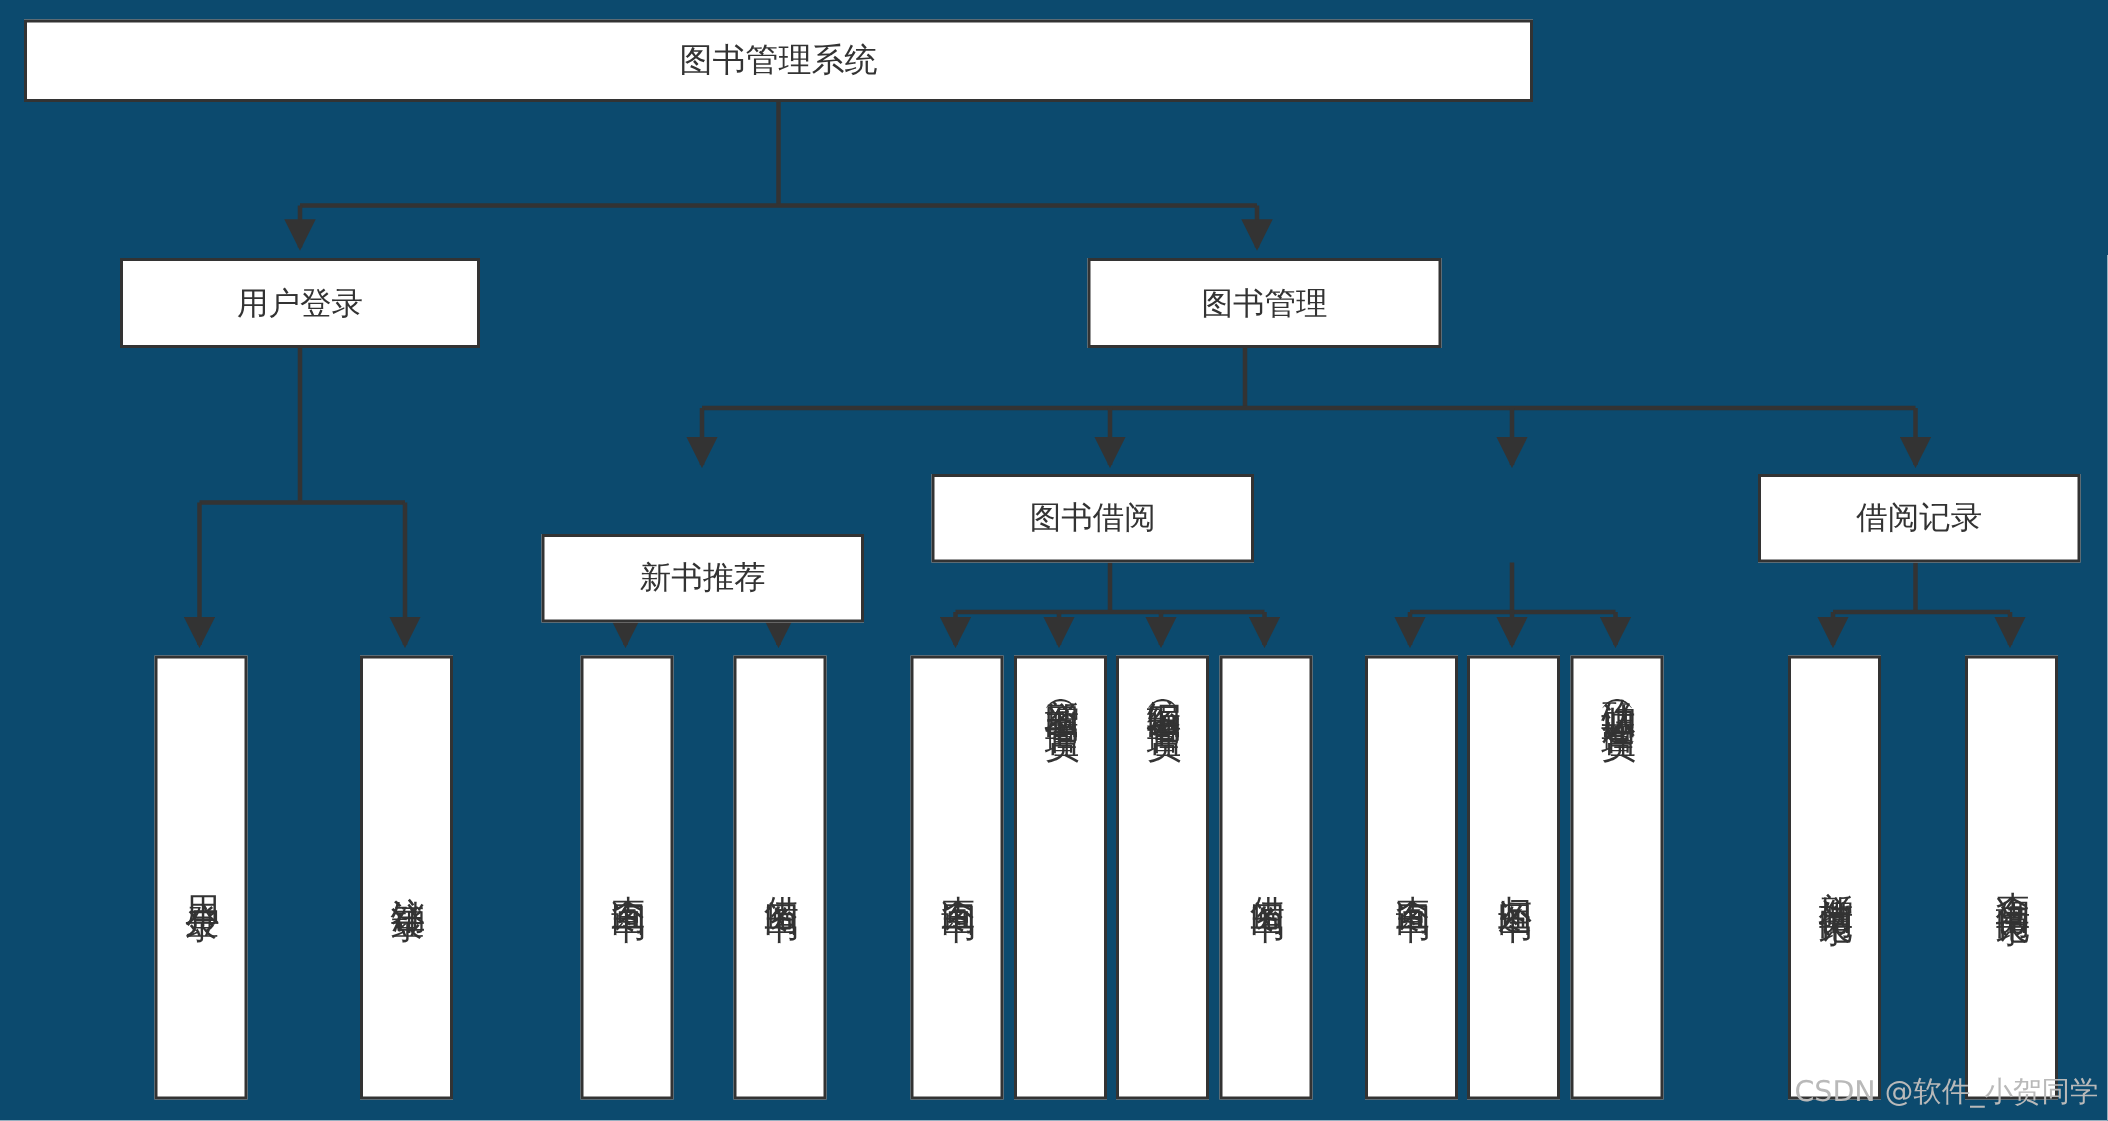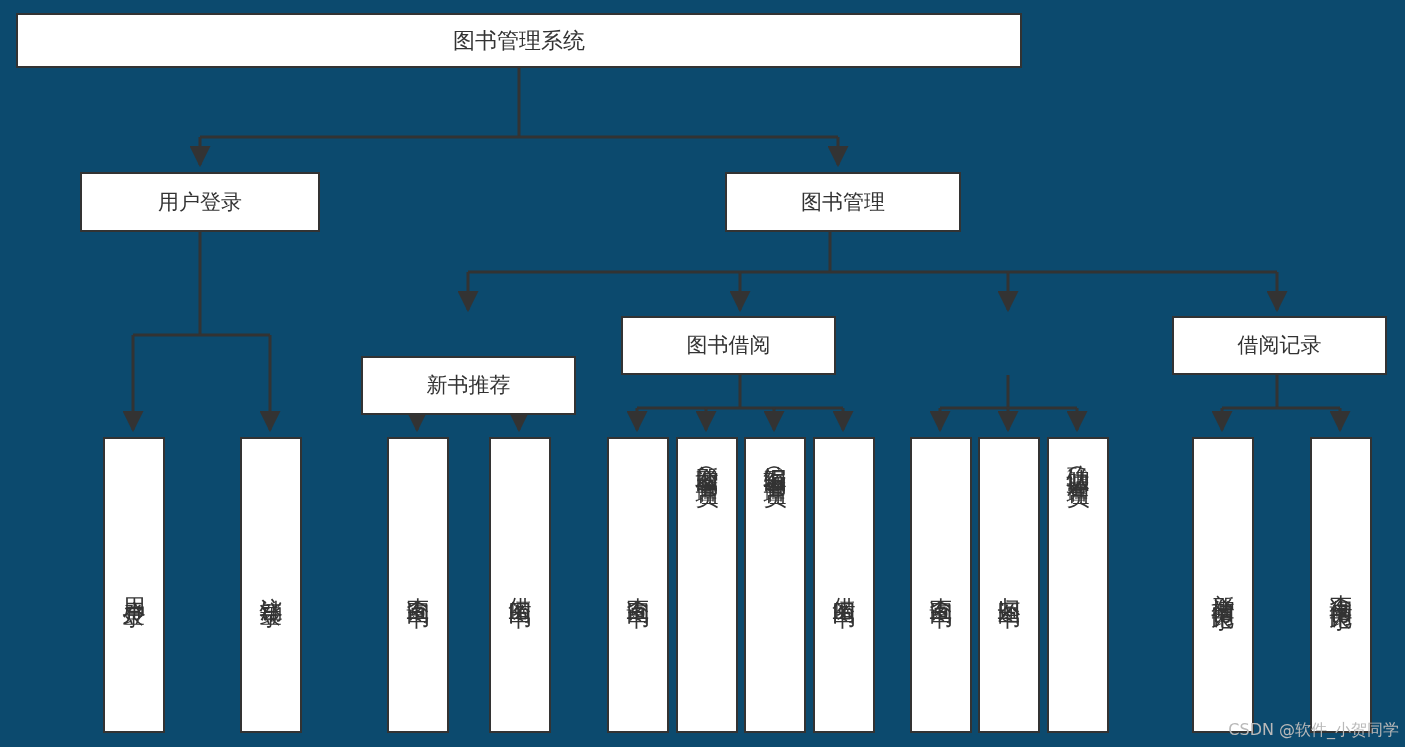--- a/index.html
+++ b/index.html
@@ -66,21 +66,21 @@
   
   .node.leaf.centered {
     align-items: center;
     padding-top: 0;
   }
   
   #watermark {
     position: absolute;
     right: 6px;
     bottom: 6px;
-    font-size: 16px;
+    font-size: 19px;
     color: #b9b9b9;
     z-index: 3;
     white-space: nowrap;
   }
 </style>
 </head>
 <body>
 
 <div id="canvas">
 

